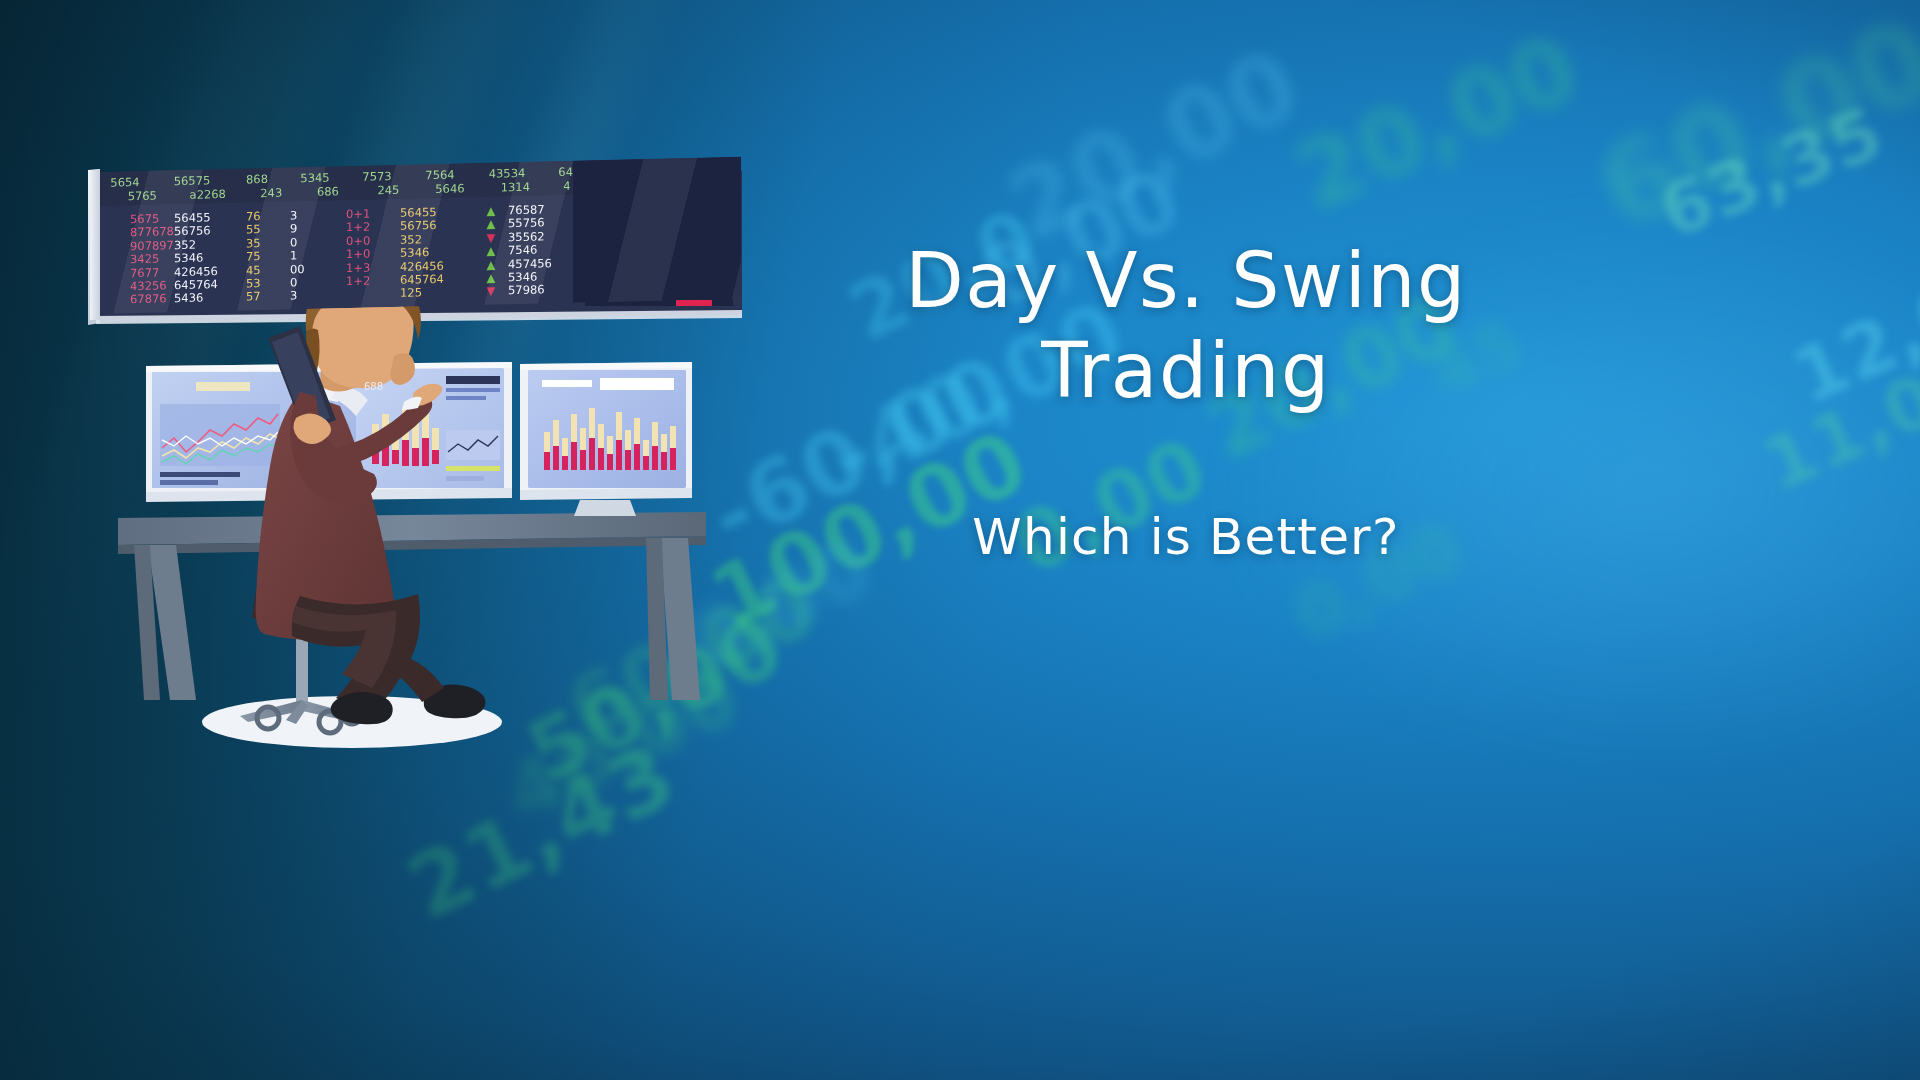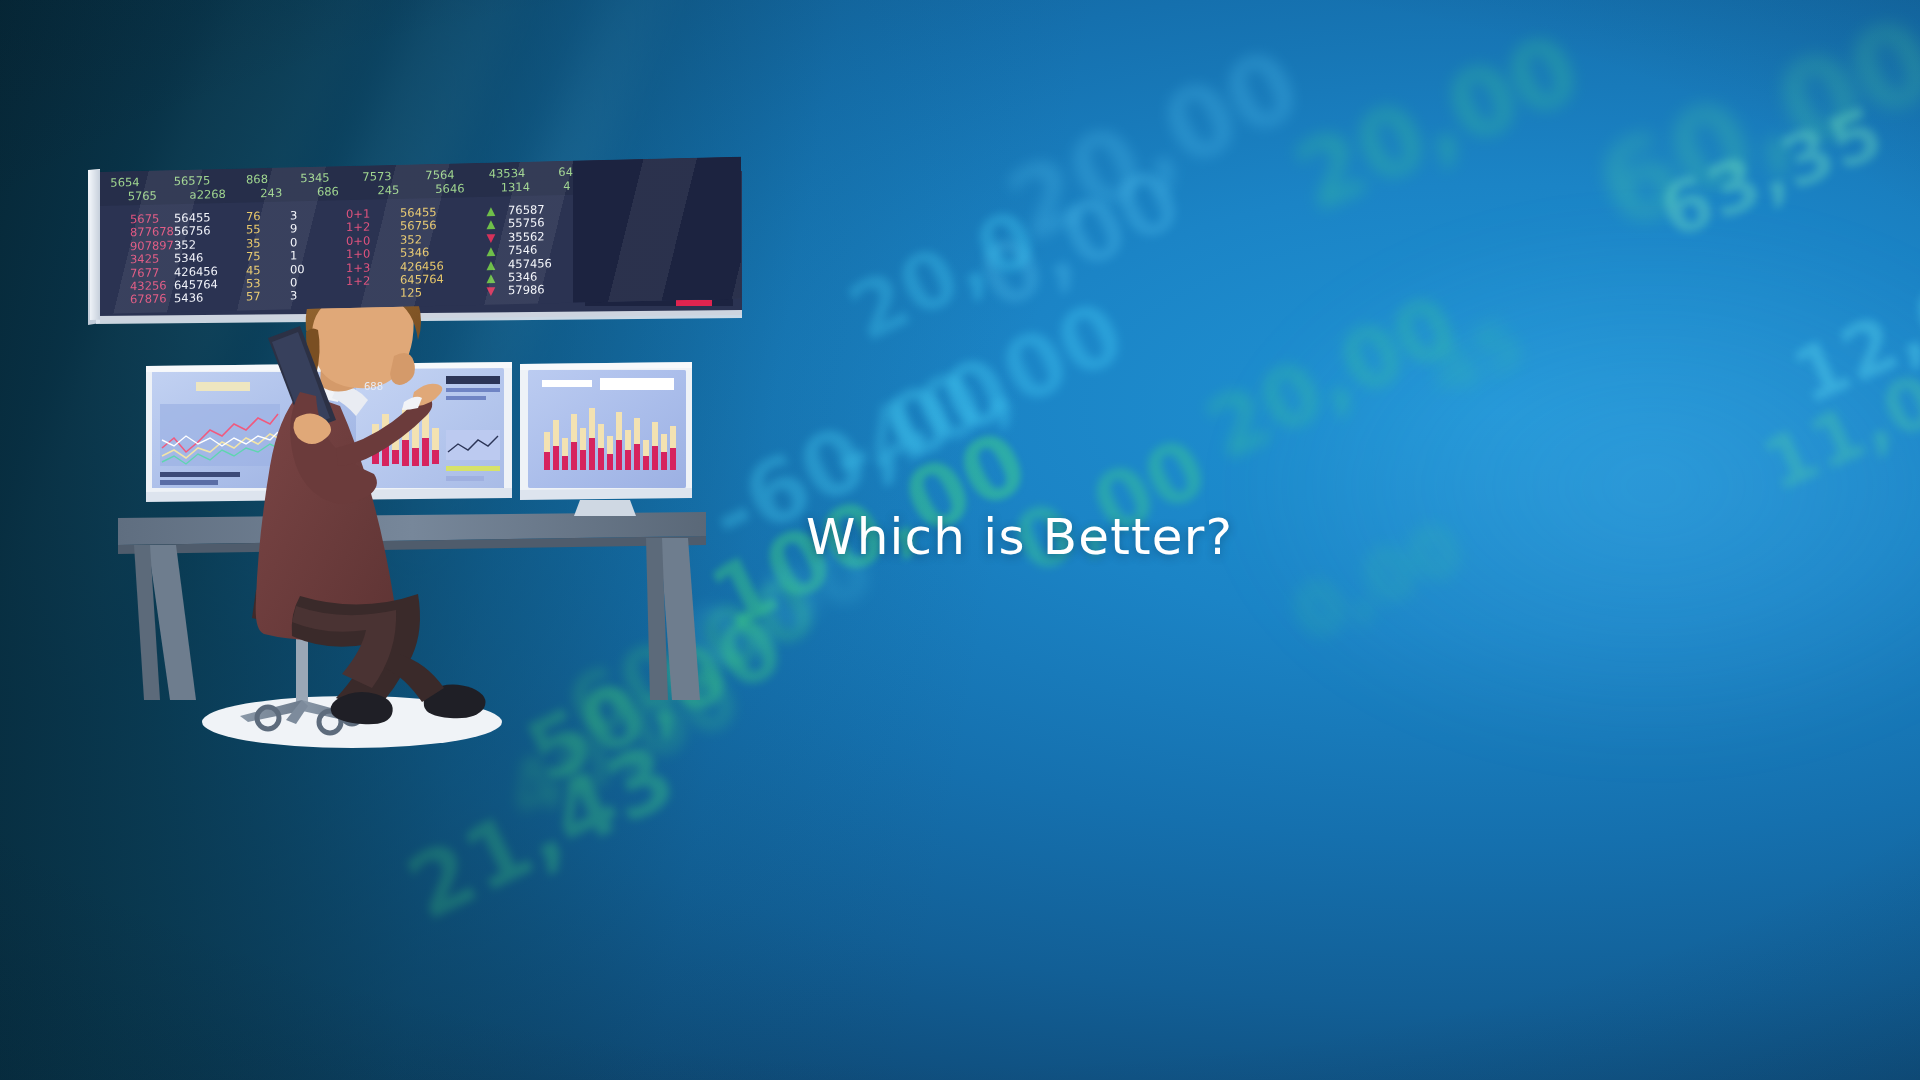--- a/index.html
+++ b/index.html
@@ -43,21 +43,21 @@
   .headline{
     position:absolute; left:806px; top:236px; width:760px;
     text-align:center; color:#ffffff; z-index:40;
     font-family:"DejaVu Sans", sans-serif; font-weight:400;
     font-size:76px; line-height:1.18; letter-spacing:1.5px;
     text-shadow:0 2px 10px rgba(4,32,56,0.40);
   }
   .headline .l2{ display:block; }
   .subhead{
     position:absolute; left:806px; top:508px; width:760px;
-    color:#ffffff; z-index:40;
+    text-align:center; color:#ffffff; z-index:40;
     font-family:"DejaVu Sans", sans-serif; font-weight:400;
     font-size:50px; letter-spacing:1.2px;
     text-shadow:0 2px 10px rgba(4,32,56,0.40);
   }
 
   
   #illus{ position:absolute; left:0; top:0; width:1920px; height:1080px; z-index:30; }
 
   
   .board{
@@ -493,15 +493,19 @@
           <div class="c7 colH">57986</div>
         </div>
       </div>
 
     <div class="chartpanel"></div>
     <div class="board-sheen"></div>
   </div>
 
   <div class="mon-label" style="left:364px; top:381px;">688</div>
 
+  <div class="headline">
+    <span>Day Vs. Swing</span>
+    <span class="l2">Trading</span>
+  </div>
   <div class="subhead">Which is Better?</div>
 
 </div>
 
 </body></html>

